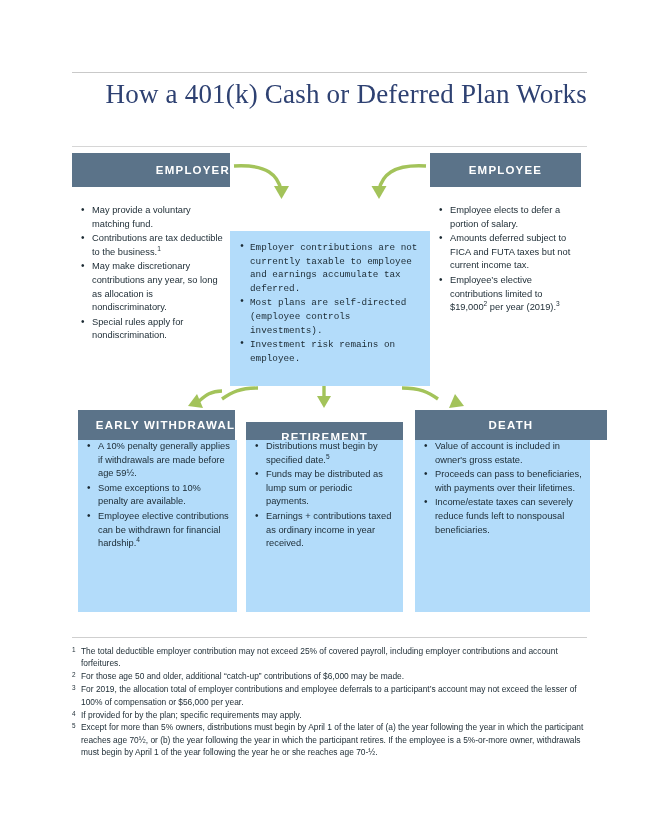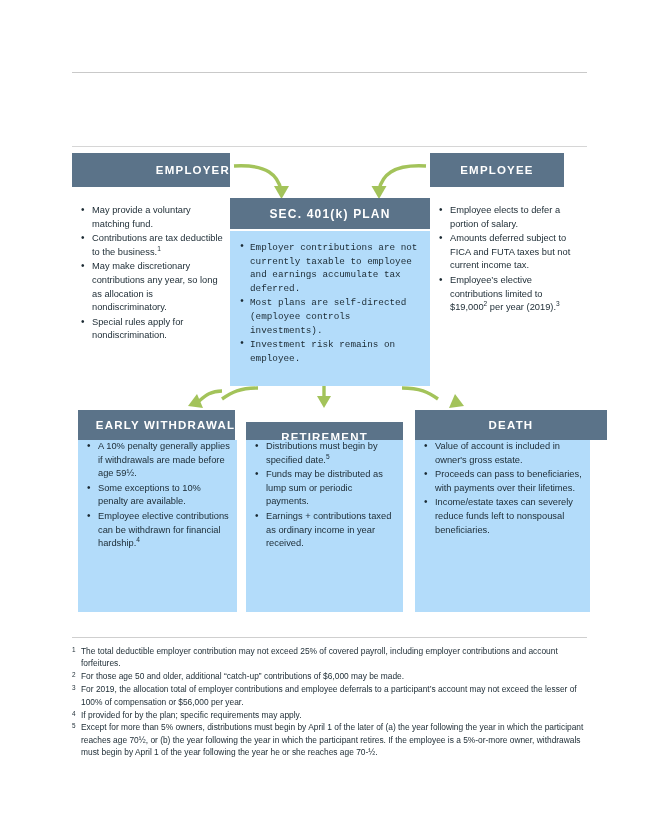--- a/index.html
+++ b/index.html
@@ -96,21 +96,21 @@
     position: absolute;
     left: -11px;
     top: -1px;
     font-size: 10px;
     color: #1b2a33;
   }
   sup { font-size: 6.6px; vertical-align: super; line-height: 0; }
 
   
   #hdr-employer { left: 72px;  top: 153px; width: 158px; height: 34px; justify-content: flex-end; }
-  #hdr-employee { left: 430px; top: 153px; width: 134px; height: 34px; }
+  #hdr-employee { left: 430px; top: 153px; width: 151px; height: 34px; }
 
   
   #col-employer { left: 72px;  top: 196px; width: 158px; height: 190px; }
   #col-employee { left: 430px; top: 196px; width: 157px; height: 190px; }
   #col-employer ul.blist, #col-employee ul.blist { padding-top: 8px; }
 
   
   #hdr-plan  { left: 230px; top: 198px; width: 200px; height: 31px; font-size: 12px; }
   #box-plan  { left: 230px; top: 231px; width: 200px; height: 155px; font-family: Liberation Mono, monospace; }
   #box-plan ul.blist { padding-top: 10px; }
@@ -168,20 +168,21 @@
     font-size: 6.4px;
     vertical-align: super;
   }
 </style>
 </head>
 <body>
 
 <div class="page">
 
   <div class="top-rule"></div>
+  <div class="title">How a 401(k) Cash or Deferred Plan Works</div>
   <div class="title-rule"></div>
 
   <svg class="arrows" viewBox="0 0 651 840">
 
     <path d="M234,166 C268,164 278,176 281,190" fill="none" stroke="#a3c35a" stroke-width="3.4"></path>
     <polygon points="274,186 289,186 281.5,199" fill="#a3c35a"></polygon>
 
     <path d="M426,166 C392,164 382,176 379,190" fill="none" stroke="#a3c35a" stroke-width="3.4"></path>
     <polygon points="371.5,186 386.5,186 379,199" fill="#a3c35a"></polygon>
 
@@ -212,23 +213,20 @@
     <span class="hdr-label">EMPLOYEE</span>
   </div>
   <div class="plain-box" id="col-employee">
     <ul class="blist">
       <li>Employee elects to defer a portion of salary.</li>
       <li>Amounts deferred subject to FICA and FUTA taxes but not current income tax.</li>
       <li>Employee’s elective contributions limited to $19,000<sup>2</sup> per year (2019).<sup>3</sup></li>
     </ul>
   </div>
 
-  <div class="hdr" id="hdr-plan">
-    <span class="hdr-label">SEC. 401(k) PLAN</span>
-  </div>
   <div class="body-box" id="box-plan">
     <ul class="blist">
       <li>Employer contributions are not currently taxable to employee and earnings accumulate tax deferred.</li>
       <li>Most plans are self-directed (employee controls investments).</li>
       <li>Investment risk remains on employee.</li>
     </ul>
   </div>
 
   <div class="hdr" id="hdr-early">
     <span class="hdr-label">EARLY WITHDRAWAL</span>

